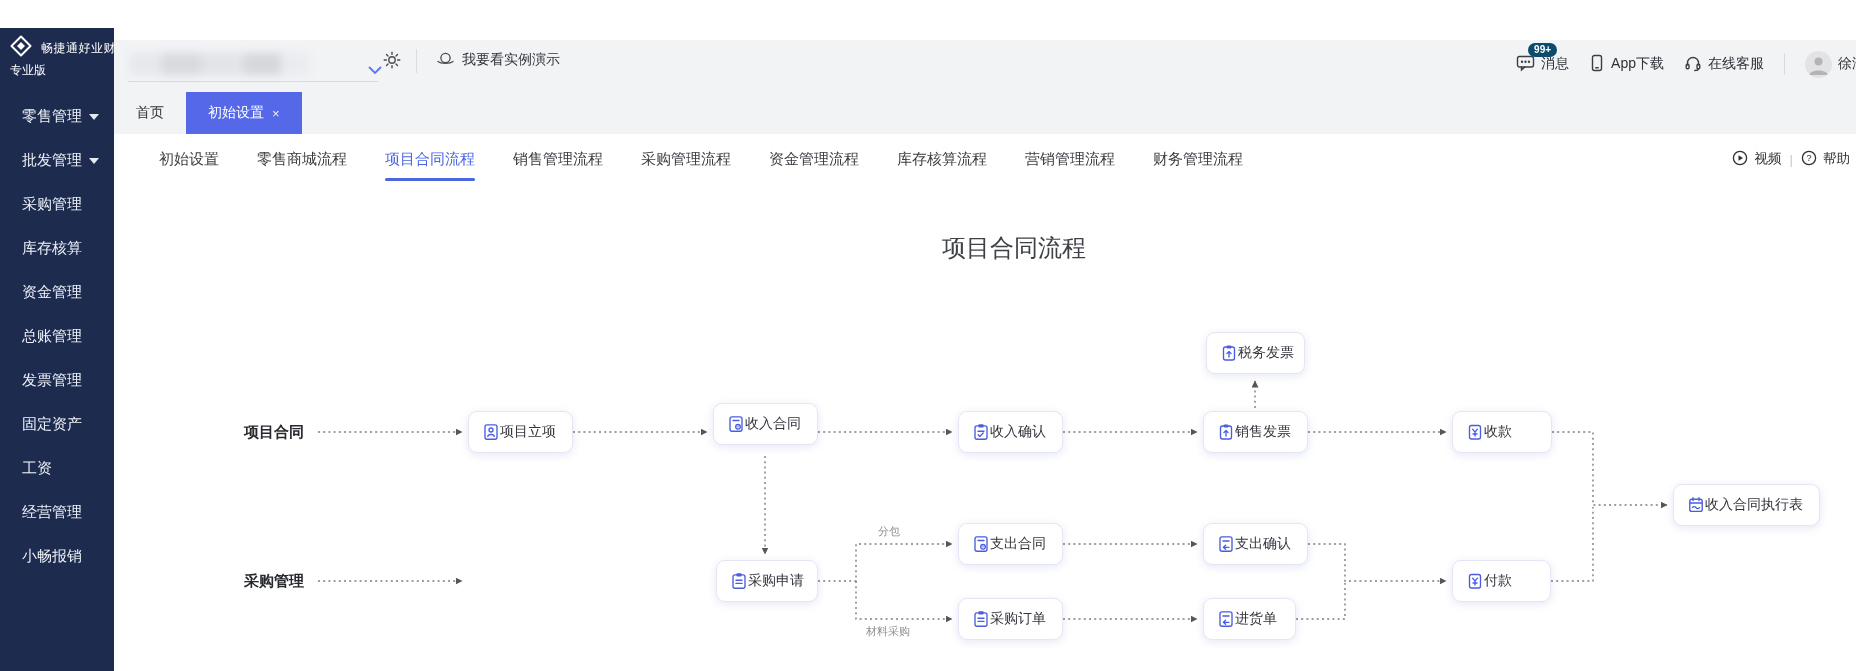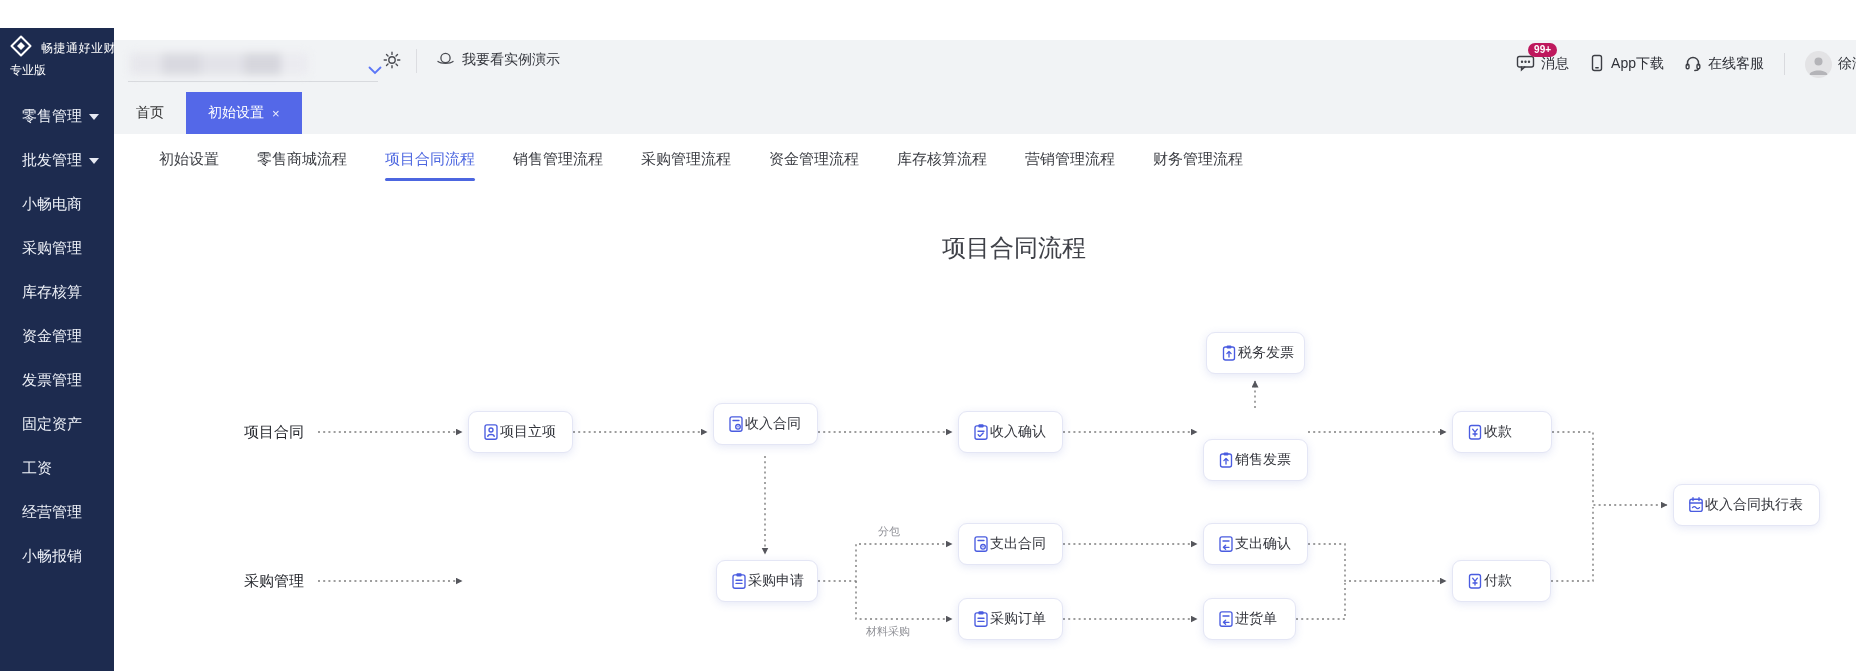--- a/index.html
+++ b/index.html
@@ -13,21 +13,21 @@
   .account-select{position:absolute;left:14px;top:8px;width:250px;height:34px;border-bottom:1px solid #d8dade;}
   .blur-blob{position:absolute;left:2px;top:5px;width:178px;height:22px;border-radius:3px;
     background:linear-gradient(90deg,#e7e7ec 0 18%,#d9d9e0 18% 40%,#e3e3e9 40% 64%,#d6d6dd 64% 85%,#ebebf0 85%);
     filter:blur(4px);}
   .chevron-down{position:absolute;left:240px;top:13px;}
   .gear-btn{position:absolute;left:268px;top:10px;width:22px;height:22px;}
   .tb-divider{position:absolute;left:302px;top:9px;width:1px;height:24px;background:#dcdde1;}
   .demo-link{position:absolute;left:322px;top:10px;display:flex;align-items:center;gap:7px;font-size:14px;color:#31333a;}
   .tb-right{position:absolute;right:-10px;top:0;height:48px;display:flex;align-items:center;gap:20px;font-size:14px;color:#2f3138;}
   .tb-item{display:flex;align-items:center;gap:6px;position:relative;white-space:nowrap;}
-  .badge{position:absolute;top:-11px;left:12px;background:#be185d;color:#fff;font-size:10px;line-height:14px;
+  .badge{position:absolute;top:-11px;left:12px;background:#0c4a6e;color:#fff;font-size:10px;line-height:14px;
     padding:0 6px;border-radius:8px;font-weight:bold;}
   .tb-sep{width:1px;height:22px;background:#d9dade;}
   .avatar{width:27px;height:27px;border-radius:50%;background:#e3e3e5;position:relative;overflow:hidden;flex:0 0 auto;}
   .avatar svg{position:absolute;left:0;top:0;}
 
   .tabbar{position:absolute;left:114px;top:52px;height:42px;display:flex;align-items:stretch;}
   .tab{display:flex;align-items:center;justify-content:center;gap:8px;font-size:14px;color:#333;padding:0 22px;cursor:default;}
   .tab.active{background:#5468e8;color:#fff;}
   .tab .close-x{font-size:13px;line-height:1;opacity:.9;}
 
@@ -51,21 +51,21 @@
   .nav-right .pipe{color:#c9c9c9;margin:0 2px;}
 
   .diagram-title{position:absolute;left:1014px;top:232px;transform:translateX(-50%);font-size:24px;color:#3f4148;font-weight:500;white-space:nowrap;}
 
   
   #edges{position:absolute;left:0;top:0;pointer-events:none;}
   .flow-node{position:absolute;display:flex;align-items:center;gap:0;padding:0 0 0 13px;background:#fff;
     border:1px solid #e4e6f5;border-radius:9px;box-shadow:0 2px 8px rgba(95,110,200,.16);
     font-size:14px;color:#33353c;white-space:nowrap;}
   .flow-node .nicon{display:flex;align-items:center;}
-  .row-label{position:absolute;transform:translateY(-50%);font-size:15px;color:#26282e;font-weight:400;white-space:nowrap;}
+  .row-label{position:absolute;transform:translateY(-50%);font-size:15px;color:#26282e;font-weight:700;white-space:nowrap;}
   .edge-label{position:absolute;font-size:11px;color:#8f9096;white-space:nowrap;}
 </style>
 </head>
 <body>
 
 <div class="page">
 
   <div class="top-strip"></div>
 
   <div class="chrome">
@@ -167,30 +167,30 @@
     <nav class="menu" id="sidebar-menu">
         <div class="menu-item">
           <span>零售管理</span>
           <span class="caret"></span>
         </div>
         <div class="menu-item">
           <span>批发管理</span>
           <span class="caret"></span>
         </div>
         <div class="menu-item">
-          <span>小畅电商</span>
-        </div>
-        <div class="menu-item">
           <span>采购管理</span>
         </div>
         <div class="menu-item">
           <span>库存核算</span>
         </div>
         <div class="menu-item">
           <span>资金管理</span>
+        </div>
+        <div class="menu-item">
+          <span>总账管理</span>
         </div>
         <div class="menu-item">
           <span>发票管理</span>
         </div>
         <div class="menu-item">
           <span>固定资产</span>
         </div>
         <div class="menu-item">
           <span>工资</span>
         </div>
@@ -210,20 +210,37 @@
         <div class="flow-nav-item">初始设置</div>
         <div class="flow-nav-item">零售商城流程</div>
         <div class="flow-nav-item active">项目合同流程</div>
         <div class="flow-nav-item">销售管理流程</div>
         <div class="flow-nav-item">采购管理流程</div>
         <div class="flow-nav-item">资金管理流程</div>
         <div class="flow-nav-item">库存核算流程</div>
         <div class="flow-nav-item">营销管理流程</div>
         <div class="flow-nav-item">财务管理流程</div>
       </div>
+    <div class="nav-right">
+      <span>
+        <svg width="16" height="16" viewBox="0 0 16 16" fill="none" stroke="#2f3138" stroke-width="1.3">
+          <circle cx="8" cy="8" r="6.6"></circle>
+          <polygon points="6.5,5.3 11,8 6.5,10.7" fill="#2f3138" stroke="none"></polygon>
+        </svg>
+      </span>
+      <span>视频</span>
+      <span class="pipe">|</span>
+      <span>
+        <svg width="16" height="16" viewBox="0 0 16 16" fill="none" stroke="#2f3138" stroke-width="1.3">
+          <circle cx="8" cy="8" r="6.6"></circle>
+          <text x="8" y="11.2" font-size="9" fill="#2f3138" stroke="none" text-anchor="middle" font-family="DejaVu Sans, sans-serif">?</text>
+        </svg>
+      </span>
+      <span>帮助</span>
+    </div>
   </div>
 
   <div class="diagram-title">项目合同流程</div>
 
   <svg id="edges" width="1856" height="671" viewBox="0 0 1856 671">
     <defs>
       <marker id="arr" markerWidth="8" markerHeight="8" refX="6.5" refY="3.5" orient="auto" markerUnits="userSpaceOnUse">
         <path d="M0,0 L7,3.5 L0,7 Z" fill="#55565c"></path>
       </marker>
     </defs>
@@ -273,21 +290,21 @@
         <span class="nicon">
           <svg width="18" height="18" viewBox="0 0 18 18" fill="none" stroke="#4a5ce0" stroke-width="1.35" stroke-linecap="round" stroke-linejoin="round">
             <rect x="3" y="2.8" width="12" height="13.4" rx="2"></rect>
             <rect x="6.4" y="1.2" width="5.2" height="3.2" rx="1" fill="#4a5ce0" stroke="none"></rect>
             <path d="M6 8.2 H12"></path>
             <path d="M6.2 11.8 l1.6 1.6 l3.4 -3.4"></path>
           </svg>
         </span>
         <span>收入确认</span>
       </div>
-      <div class="flow-node" style="left: 1203px; top: 411px; width: 105px; height: 42px; margin-top: 28px;">
+      <div class="flow-node" style="left: 1203px; top: 411px; width: 105px; height: 42px;">
         <span class="nicon">
           <svg width="18" height="18" viewBox="0 0 18 18" fill="none" stroke="#4a5ce0" stroke-width="1.35" stroke-linecap="round" stroke-linejoin="round">
             <rect x="3.5" y="3" width="11" height="13" rx="2"></rect>
             <rect x="6.6" y="1.4" width="4.8" height="3" rx="1" fill="#4a5ce0" stroke="none"></rect>
             <path d="M9 13 V7.6 M6.9 9.6 L9 7.4 L11.1 9.6"></path>
           </svg>
         </span>
         <span>销售发票</span>
       </div>
       <div class="flow-node" style="left: 1452px; top: 411px; width: 100px; height: 42px;">

